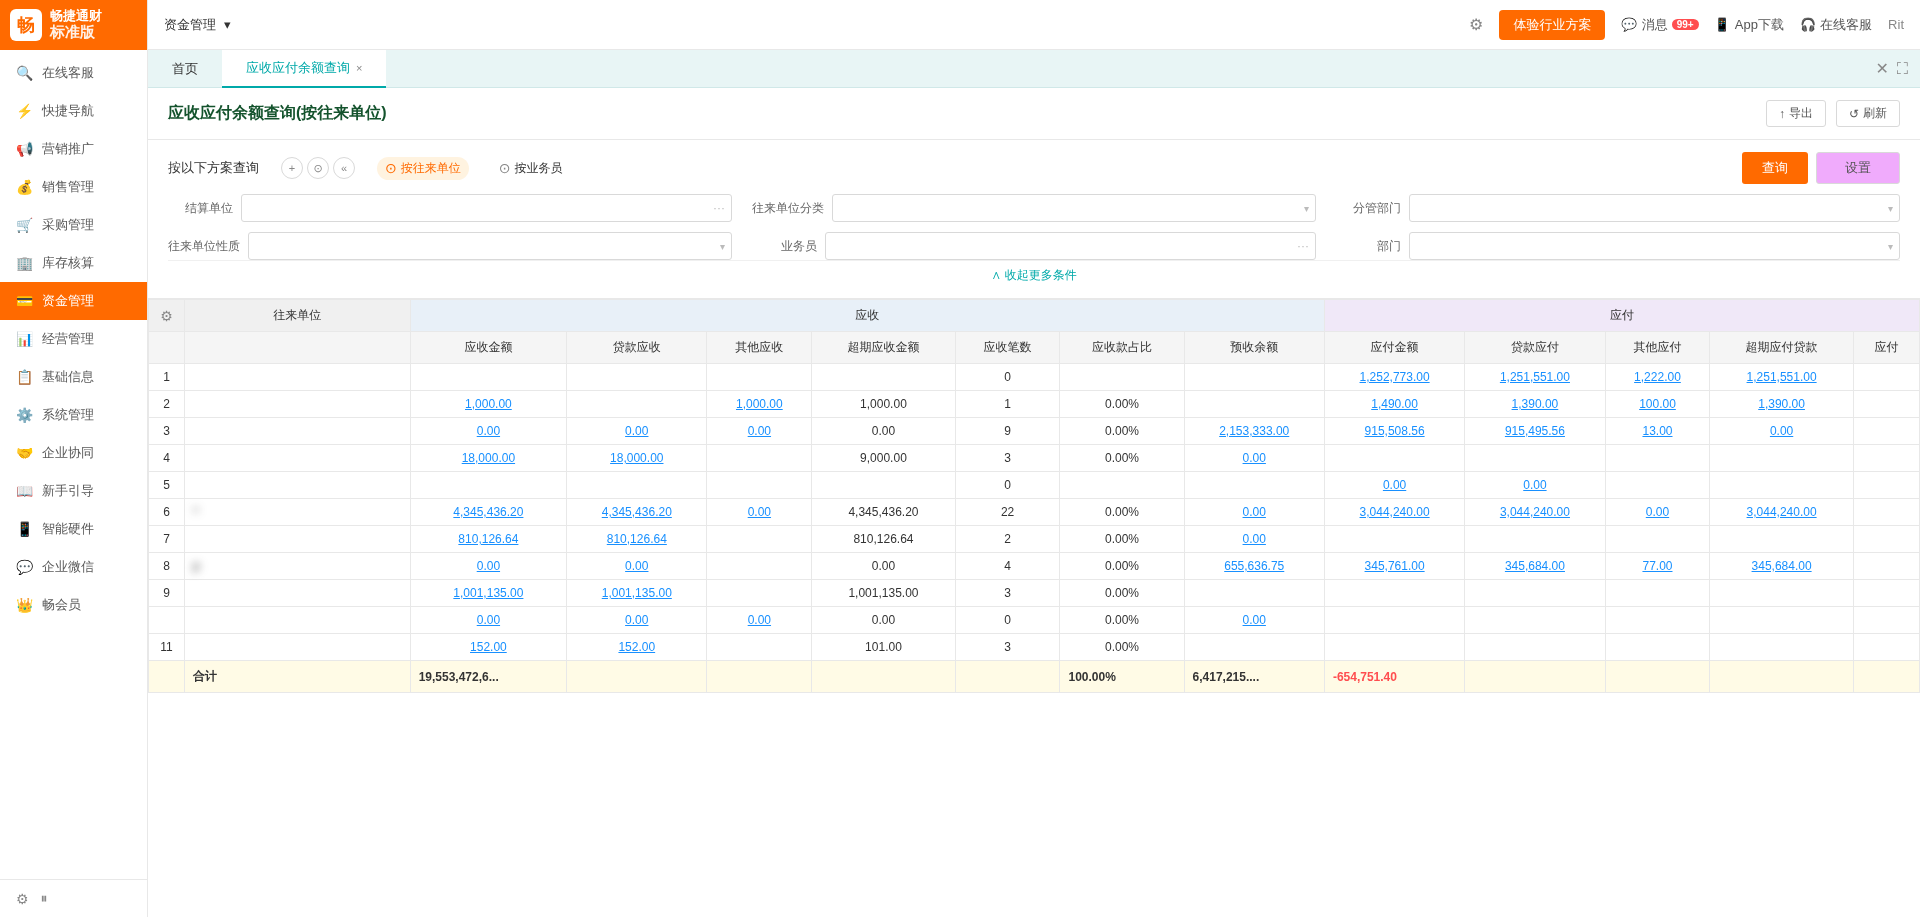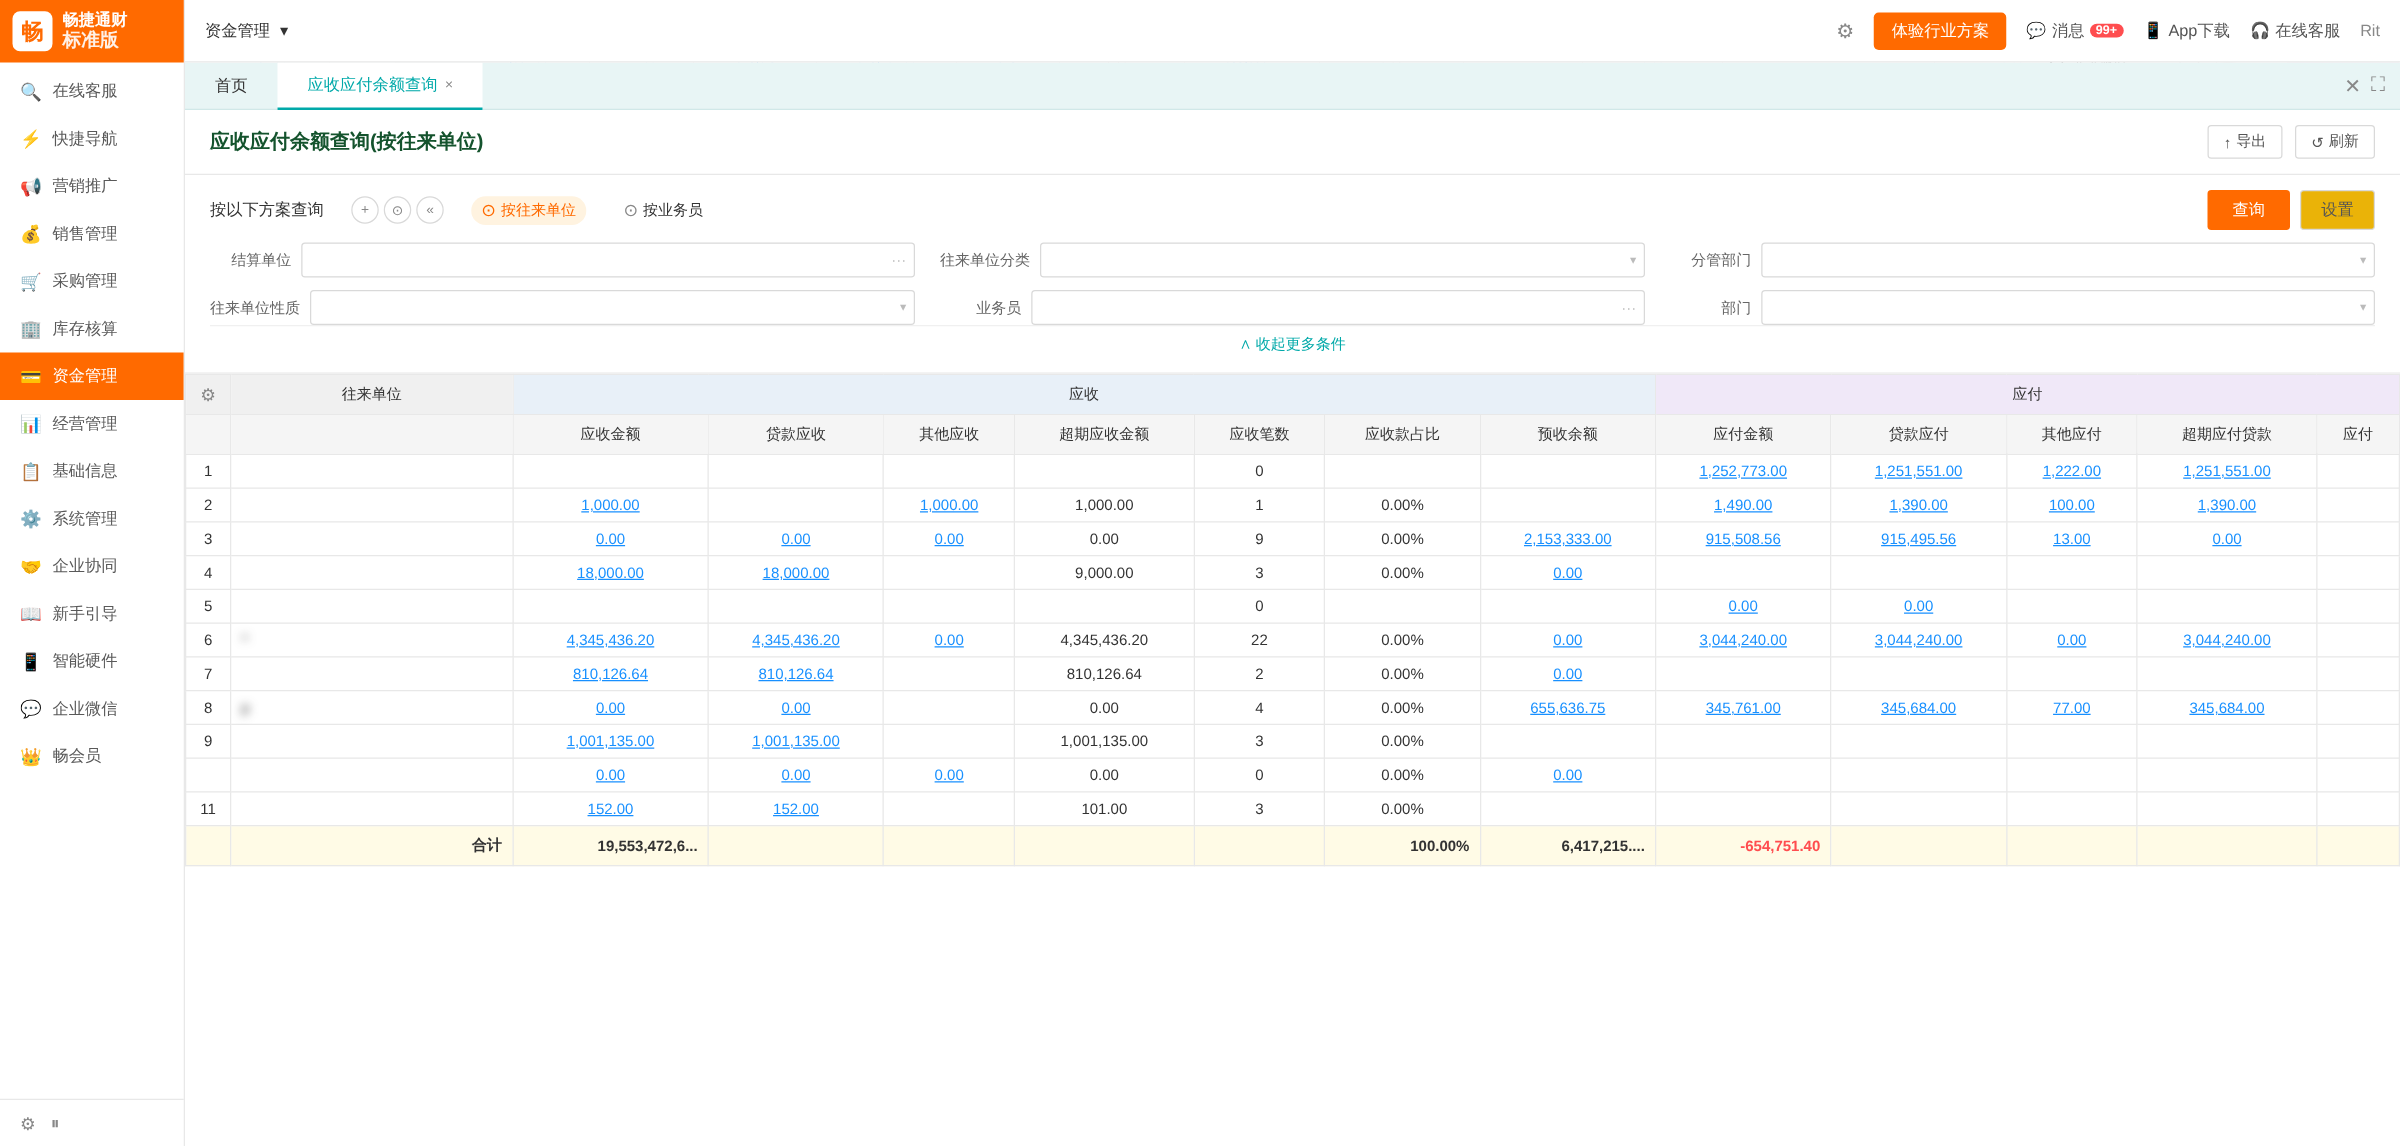--- a/index.html
+++ b/index.html
@@ -114,22 +114,22 @@
     .collapse-bar {
       text-align: center; padding: 6px 0; cursor: pointer; color: #00a9a9; font-size: 12px;
       border-top: 1px solid #f0f0f0;
     }
 
     .btn-query {
       background: #ff6a00; color: #fff; border: none; border-radius: 3px;
       padding: 6px 20px; font-size: 13px; cursor: pointer;
     }
     .btn-setting {
-      background: #eab308; color: #555; border: 1px solid #d9d9d9; border-radius: 3px;
-      padding: 6px 16px; font-size: 13px; cursor: pointer;
+      background: #f0abfc; color: #555; border: 1px solid #d9d9d9; border-radius: 3px;
+      padding: 6px 28px; font-size: 13px; cursor: pointer;
     }
 
     
     .table-area {
       flex: 1; overflow: auto; background: #fff; margin: 0;
     }
 
     .data-table {
       width: 100%; border-collapse: collapse; font-size: 12px;
       min-width: 1600px;
@@ -145,21 +145,21 @@
     .data-table tbody tr td {
       border: 1px solid #e8e8e8; padding: 6px 8px;
       text-align: center; color: #333; white-space: nowrap;
     }
     .data-table tbody tr td.text-left { text-align: left; }
     .data-table tbody tr td a, .data-table tbody tr td .link {
       color: #1890ff; text-decoration: underline; cursor: pointer;
     }
     .data-table tfoot tr td {
       background: #fffbe6; border: 1px solid #e8e8e8;
-      padding: 7px 8px; font-weight: bold; text-align: right;
+      padding: 7px 8px; font-weight: bold; text-align: left;
     }
     .table-settings-icon { cursor: pointer; color: #888; font-size: 14px; }
 
     
     .col-no { width: 36px; color: #888; }
     .col-partner { min-width: 140px; }
 
     .negative { color: #ff4d4f; }
     .blurred { filter: blur(4px); user-select: none; }
   </style>

